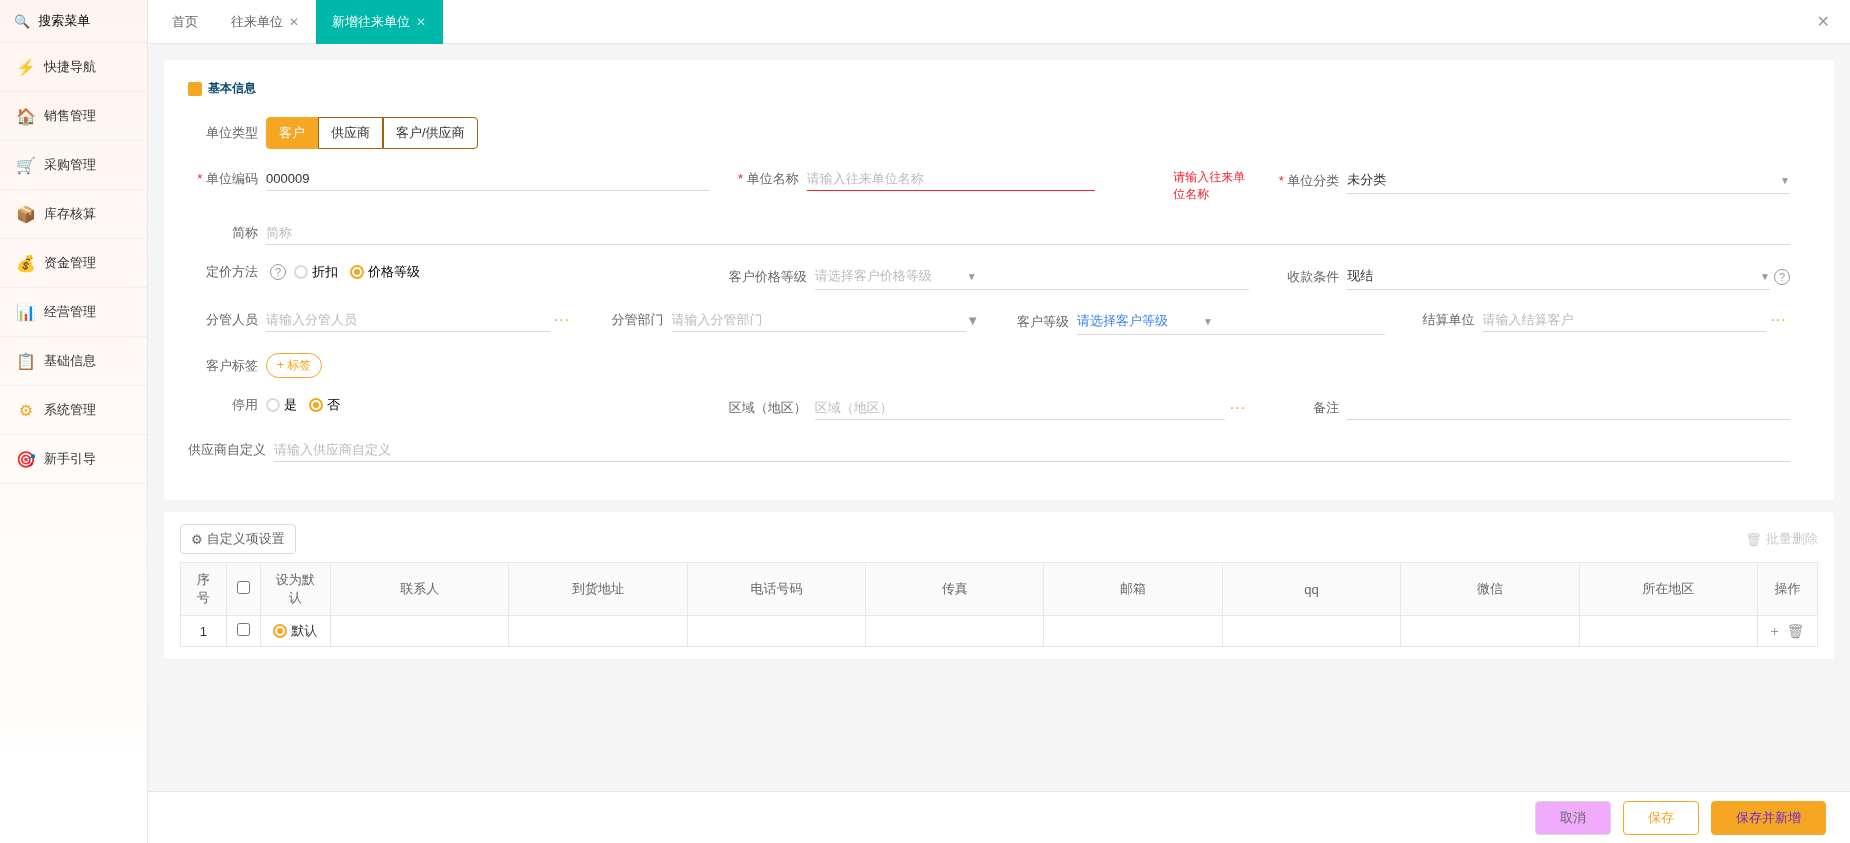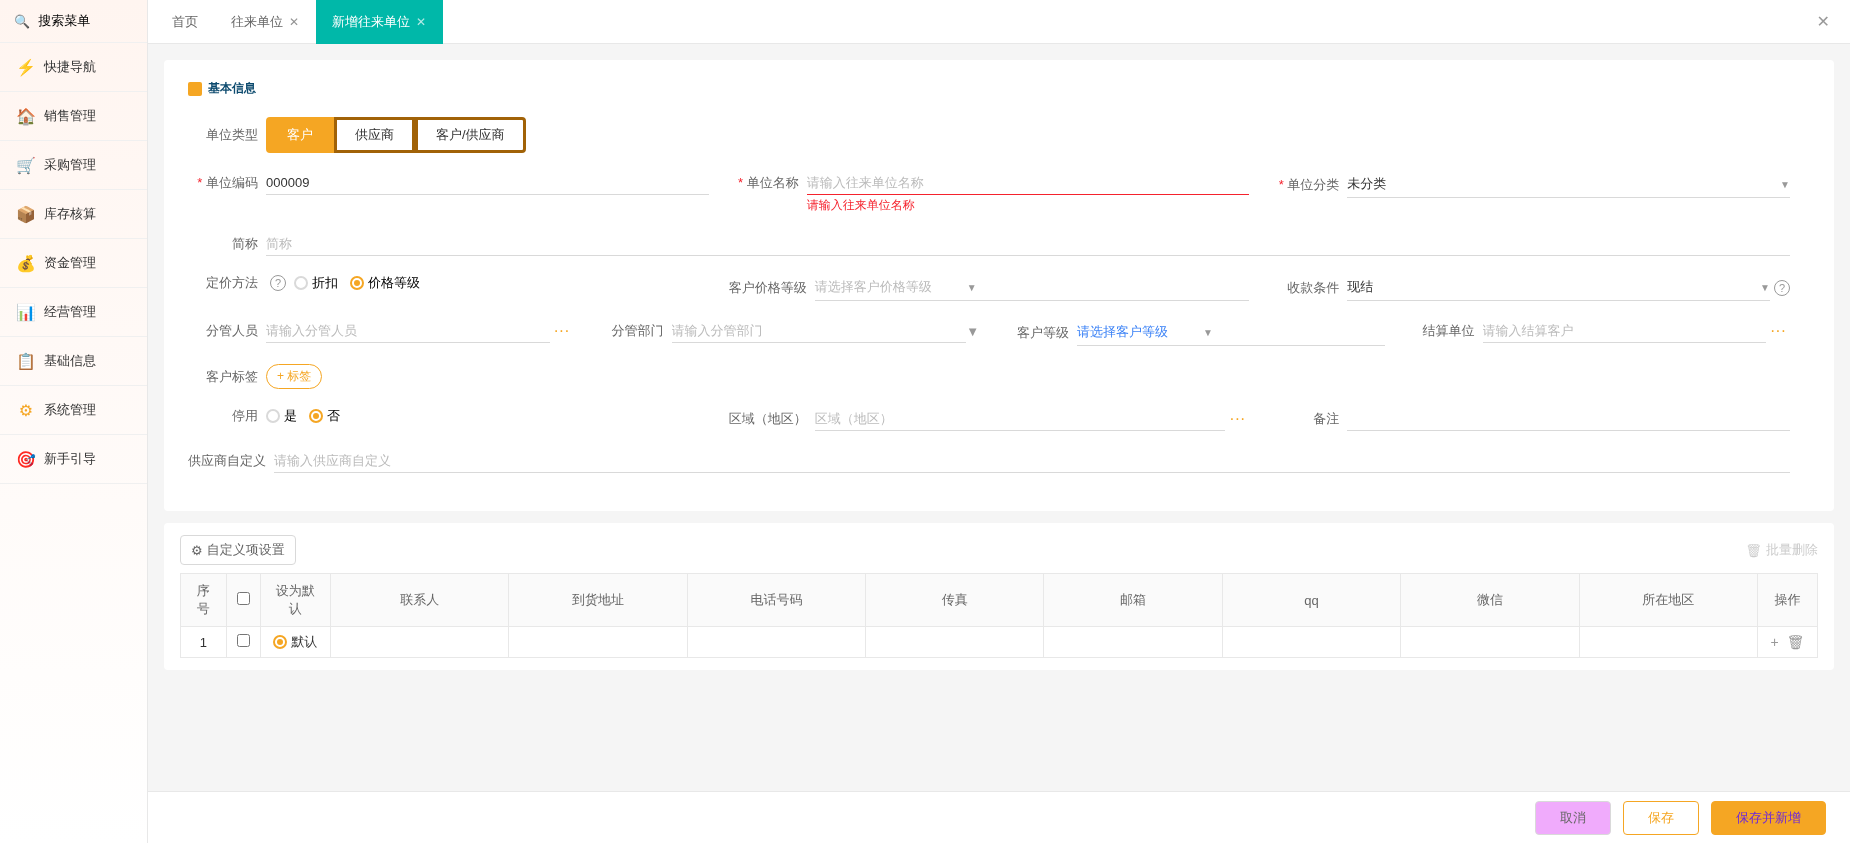--- a/index.html
+++ b/index.html
@@ -98,22 +98,22 @@
       display: inline-block;
       width: 14px;
       height: 14px;
       background: #f5a623;
       border-radius: 2px;
     }
 
     
     .type-btn-group { display: flex; gap: 0; }
     .type-btn {
-      padding: 6px 18px;
-      border: 3px solid #a16207;
+      padding: 6px 12px;
+      border: 1px solid #a16207;
       cursor: pointer;
       background: #fff;
       color: #333;
       font-size: 13px;
     }
     .type-btn.active { background: #f5a623; color: #fff; border-color: #f5a623; }
     .type-btn:first-child { border-radius: 4px 0 0 4px; }
     .type-btn:last-child { border-radius: 0 4px 4px 0; }
 
     
@@ -390,21 +390,21 @@
             <button class="type-btn">客户/供应商</button>
           </div>
         </div>
       </div>
 
       <div class="form-row">
         <div class="form-field">
           <span class="form-label required">单位编码</span>
           <input type="text" class="form-input" value="000009" style="">
         </div>
-        <div class="form-field" style="flex-direction: column; align-items: flex-start;">
+        <div class="form-field" style="flex-direction: row; align-items: flex-start;">
           <div style="display:flex; align-items:center; width:100%;">
             <span class="form-label required">单位名称</span>
             <input type="text" class="form-input error" placeholder="请输入往来单位名称" style="">
           </div>
           <div style="padding-left: 78px;">
             <span class="error-text">请输入往来单位名称</span>
           </div>
         </div>
         <div class="form-field">
           <span class="form-label required">单位分类</span>

